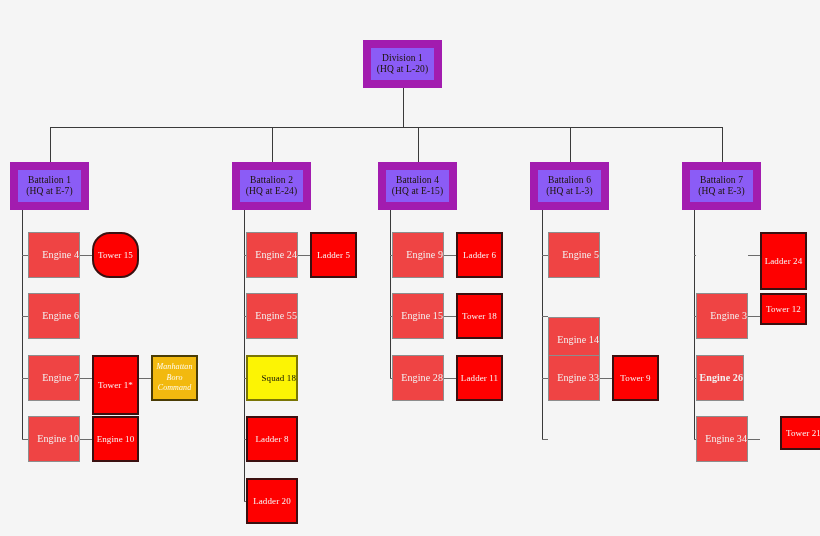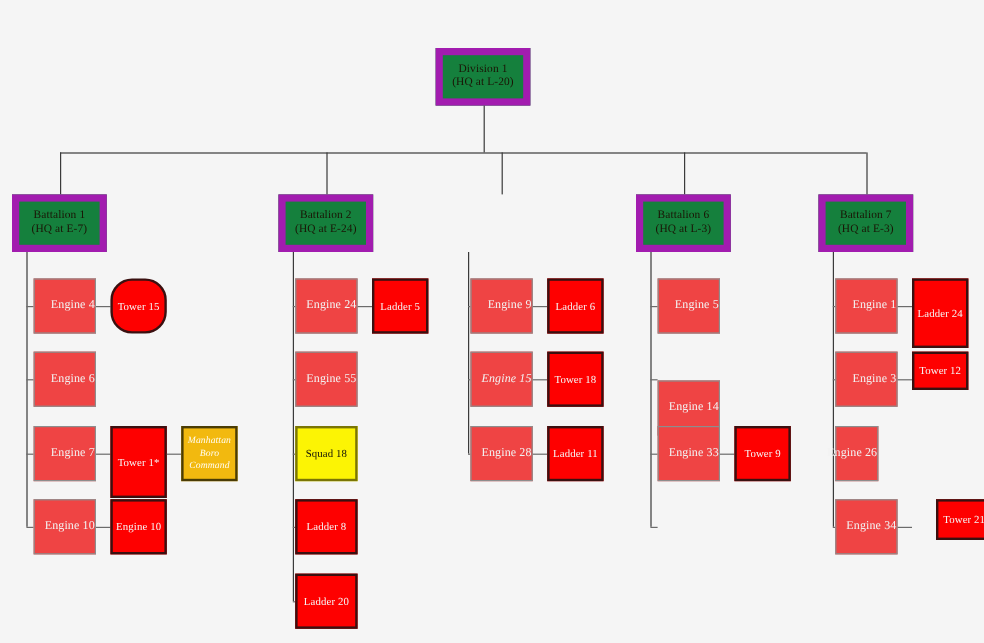--- a/index.html
+++ b/index.html
@@ -25,22 +25,22 @@
     flex-direction:column;
     align-items:center;
     justify-content:center;
     text-align:center;
     line-height:1.18;
     letter-spacing:.1px;
   }
   .node .ln1,.node .ln2{display:block;white-space:nowrap;}
 
   .t-gold{
-    background:#15803d;
-    border:6px solid #a21caf;
+    background:#8b5cf6;
+    border:8px solid #a21caf;
     color:#1b1405;
     font-size:9.5px;
   }
   .t-root{font-size:9.5px;}
   .t-black{
     background:#ef4444;
     border:1px solid #8d8d8d;
     color:#f2f2f2;
     font-size:10px;
     align-items:flex-end;
@@ -49,20 +49,21 @@
     background:#fe0000;
     border:2px solid #3a1010;
     color:#f5f5f5;
     font-size:9px;
   }
   .t-yellow{
     background:#fcf404;
     border:2px solid #7a7505;
     color:#12120a;
     font-size:9px;
+    align-items:flex-end;
   }
   .t-gold-sm{
     background:#f2b90f;
     border:2px solid #4a3c05;
     color:#fffdf2;
     font-size:8px;
     line-height:1.3;
     font-style:italic;
   }
 </style>
@@ -140,31 +141,35 @@
     </div>
     <div class="ln h stub" style="left: 244px; top: 439px; width: 2px;"></div>
     <div class="node t-red" style="left: 246px; top: 416px; width: 52px; height: 46px;">
       <span class="ln1">Ladder 8</span>
     </div>
     <div class="ln h stub" style="left: 244px; top: 501px; width: 2px;"></div>
     <div class="node t-red" style="left: 246px; top: 478px; width: 52px; height: 46px;">
       <span class="ln1">Ladder 20</span>
     </div>
     <div class="ln v " style="left: 418px; top: 127px; height: 35px;"></div>
+    <div class="node t-gold" style="left: 378px; top: 162px; width: 79px; height: 48px;">
+      <span class="ln1">Battalion 4</span>
+      <span class="ln2">(HQ at E-15)</span>
+    </div>
     <div class="ln v " style="left: 390px; top: 210px; height: 168px;"></div>
     <div class="ln h stub" style="left: 390px; top: 255px; width: 2px;"></div>
     <div class="node t-black" style="left: 392px; top: 232px; width: 52px; height: 46px;">
       <span class="ln1">Engine 9</span>
     </div>
     <div class="ln h stub" style="left: 444px; top: 255px; width: 12px;"></div>
     <div class="node t-red" style="left: 456px; top: 232px; width: 47px; height: 46px;">
       <span class="ln1">Ladder 6</span>
     </div>
     <div class="ln h stub" style="left: 390px; top: 316px; width: 2px;"></div>
-    <div class="node t-black" style="left: 392px; top: 293px; width: 52px; height: 46px; font-style: italic;">
+    <div class="node t-black" style="left: 392px; top: 293px; width: 52px; height: 46px;">
       <span class="ln1">Engine 15</span>
     </div>
     <div class="ln h stub" style="left: 444px; top: 316px; width: 12px;"></div>
     <div class="node t-red" style="left: 456px; top: 293px; width: 47px; height: 46px;">
       <span class="ln1">Tower 18</span>
     </div>
     <div class="ln h stub" style="left: 390px; top: 378px; width: 2px;"></div>
     <div class="node t-black" style="left: 392px; top: 355px; width: 52px; height: 46px;">
       <span class="ln1">Engine 28</span>
     </div>
@@ -195,37 +200,34 @@
       <span class="ln1">Tower 9</span>
     </div>
     <div class="ln h stub" style="left: 542px; top: 439px; width: 6px;"></div>
     <div class="ln v " style="left: 722px; top: 127px; height: 35px;"></div>
     <div class="node t-gold" style="left: 682px; top: 162px; width: 79px; height: 48px;">
       <span class="ln1">Battalion 7</span>
       <span class="ln2">(HQ at E-3)</span>
     </div>
     <div class="ln v " style="left: 694px; top: 210px; height: 229px;"></div>
     <div class="ln h stub" style="left: 694px; top: 255px; width: 2px;"></div>
-    <div class="node t-black" style="left: 696px; top: 232px; width: 52px; height: 46px;">
-      <span class="ln1">Engine 1</span>
-    </div>
     <div class="ln h stub" style="left: 748px; top: 255px; width: 12px;"></div>
     <div class="node t-red" style="left: 760px; top: 232px; width: 47px; height: 58px; text-align: right;">
       <span class="ln1">Ladder 24</span>
     </div>
     <div class="ln h stub" style="left: 694px; top: 316px; width: 2px;"></div>
     <div class="node t-black" style="left: 696px; top: 293px; width: 52px; height: 46px;">
       <span class="ln1">Engine 3</span>
     </div>
     <div class="ln h stub" style="left: 748px; top: 316px; width: 12px;"></div>
     <div class="node t-red" style="left: 760px; top: 293px; width: 47px; height: 32px;">
       <span class="ln1">Tower 12</span>
     </div>
     <div class="ln h stub" style="left: 694px; top: 378px; width: 2px;"></div>
-    <div class="node t-black" style="left: 696px; top: 355px; width: 36px; height: 46px;">
+    <div class="node t-black" style="left: 696px; top: 355px; width: 48px; height: 46px; font-weight: bold;">
       <span class="ln1">Engine 26</span>
     </div>
     <div class="ln h stub" style="left: 694px; top: 439px; width: 2px;"></div>
     <div class="node t-black" style="left: 696px; top: 416px; width: 52px; height: 46px;">
       <span class="ln1">Engine 34</span>
     </div>
     <div class="ln h stub" style="left: 748px; top: 439px; width: 12px;"></div>
     <div class="node t-red" style="left: 780px; top: 416px; width: 47px; height: 34px;">
       <span class="ln1">Tower 21</span>
     </div>

